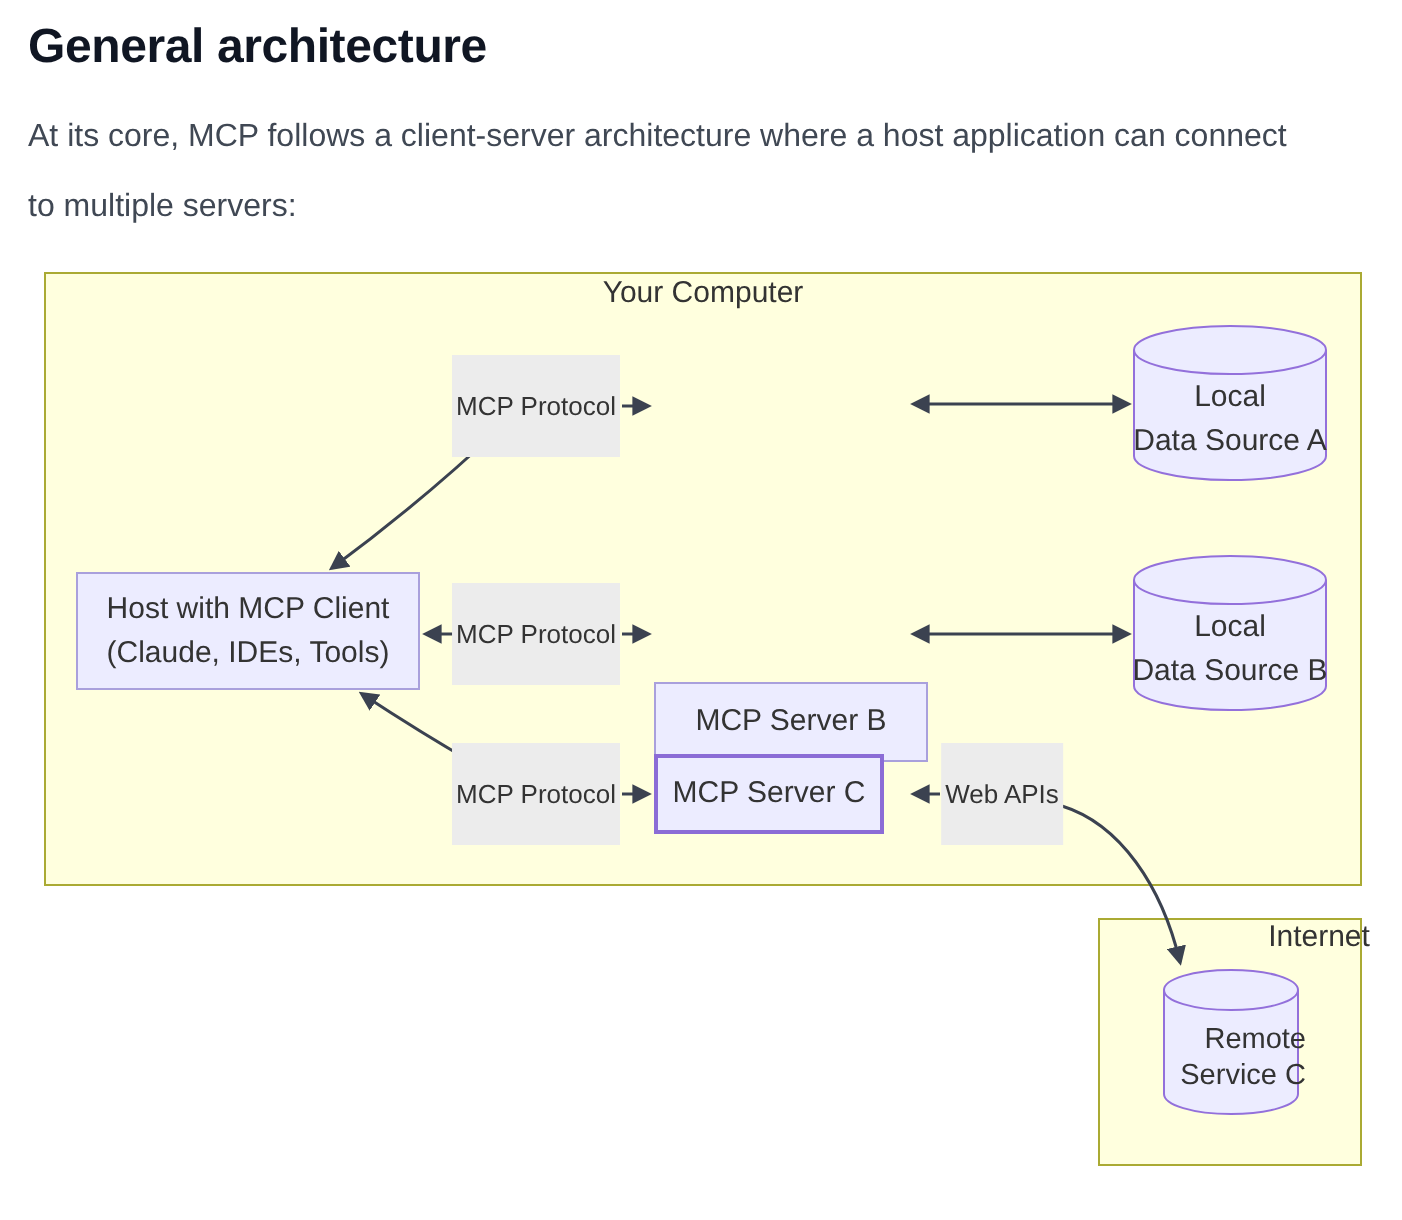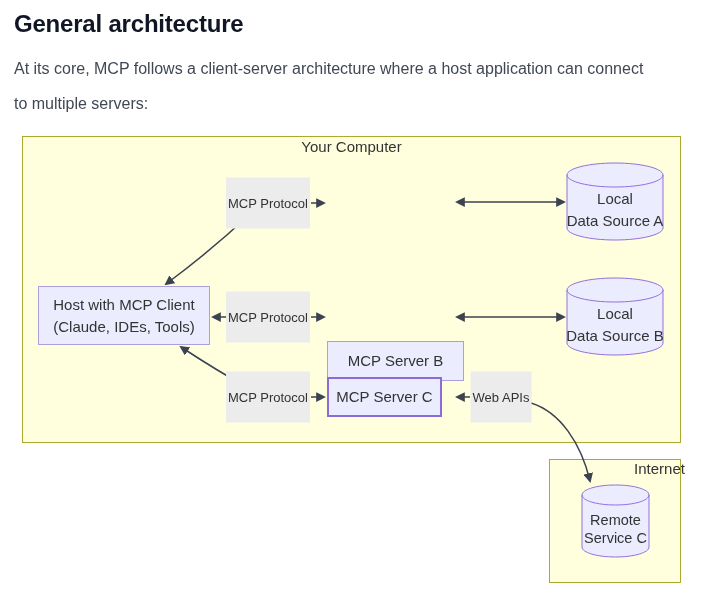--- a/index.html
+++ b/index.html
@@ -81,21 +81,21 @@
                  border: 2px solid var(--node-border-strong, #8b6cd6); }
 
   .cyl-text {
     position: absolute; z-index: 3;
     color: var(--text, #333333);
     font-size: 15px; line-height: 22px;
     text-align: center; white-space: nowrap;
   }
   #cyl-text-a { left: 565px; top: 188px; width: 100px; }
   #cyl-text-b { left: 565px; top: 303px; width: 100px; }
-  #cyl-text-c { left: 578px; top: 511px; width: 75px; font-size: 14.5px; line-height: 18px; }
+  #cyl-text-c { left: 578px; top: 511px; width: 75px; font-size: 14.5px; line-height: 18px; text-align: right; }
 
   .edge-label {
     position: absolute; z-index: 3;
     transform: translate(-50%, -50%);
     background: var(--edge-label-bg, #ececec);
     color: var(--text, #333333);
     font-size: 13px; line-height: 19px;
     padding: 16px 2px;
     white-space: nowrap;
   }

